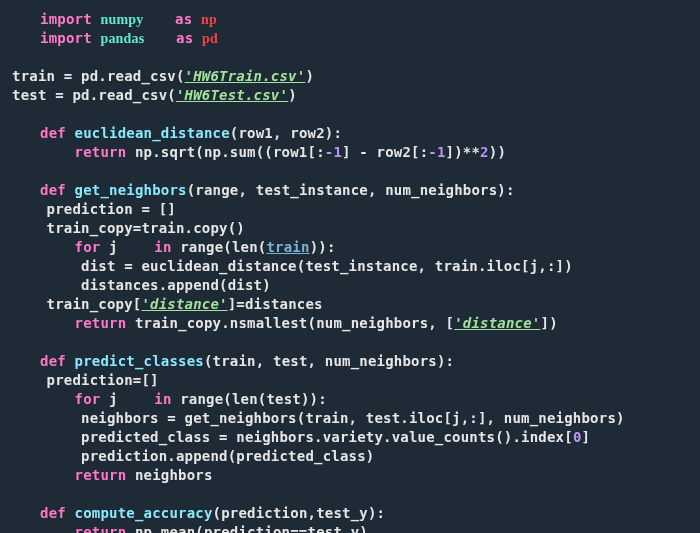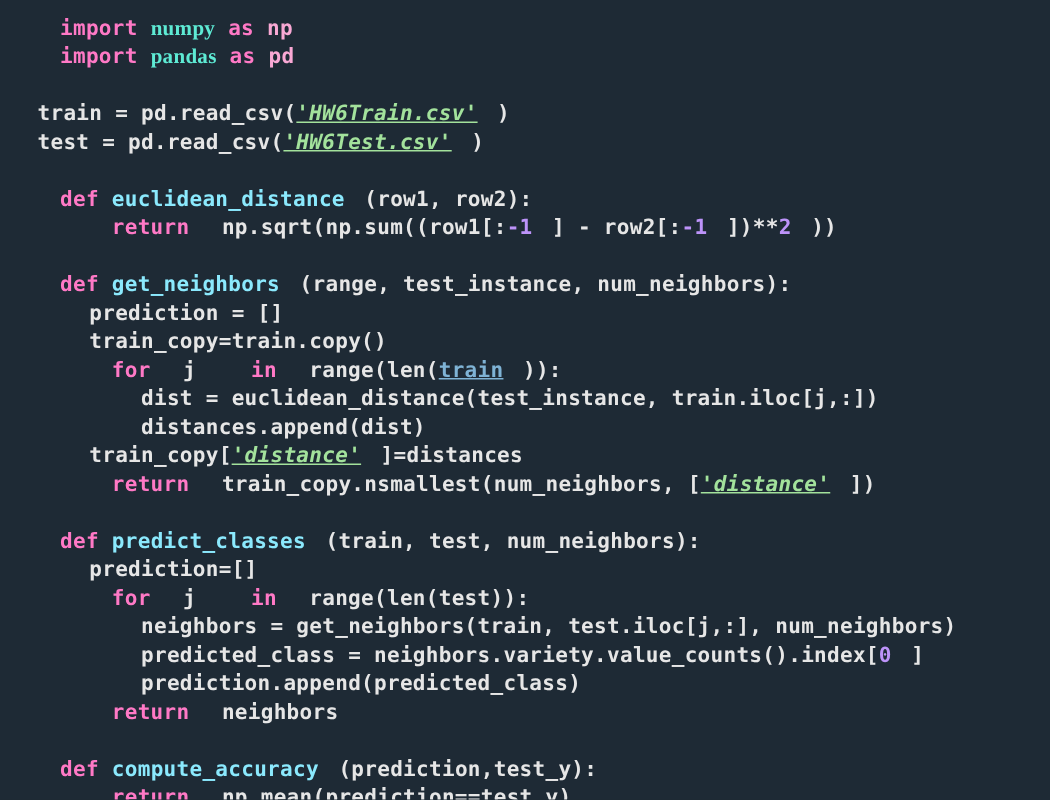--- a/index.html
+++ b/index.html
@@ -16,26 +16,26 @@
     font-family: Menlo, Consolas, "DejaVu Sans Mono", monospace;
     font-size: 14px;
     line-height: 19px;
     color: #e6e6e6;
     white-space: pre;
     letter-spacing: 0.2px;
     font-weight: 600;
   }
   .tok-kw      { color: #ff79c6; margin-left: 28px; }  
   .tok-mod     { color: #5eead4; font-family: Liberation Serif, serif; }
-  .tok-as      { color: #ff79c6; }
-  .tok-alias   { color: #f9a8d4; }
+  .tok-as      { color: #ff79c6; margin-left: 23px; }
+  .tok-alias   { color: #ef4444; font-family: Liberation Serif, serif; }
   .tok-fn      { color: #8be9fd; }  
   .tok-str     { color: #a3e29c; font-style: italic; text-decoration: underline; }
   .tok-num     { color: #bd93f9; }
-  .tok-txt     { color: #e6e6e6; margin-left: 13px; }
+  .tok-txt     { color: #e6e6e6; }
   .tok-under   { color: #7fb3d5; text-decoration: underline; }
 </style>
 </head>
 <body>
 
 <pre class="code"><span><span class="tok-kw">import</span> <span class="tok-mod">numpy</span> <span class="tok-as">as</span> <span class="tok-alias">np</span></span>
 <span><span class="tok-kw">import</span> <span class="tok-mod">pandas</span> <span class="tok-as">as</span> <span class="tok-alias">pd</span></span>
 <span><span class="tok-txt"></span></span>
 <span><span class="tok-txt">train = pd.read_csv(</span><span class="tok-str">'HW6Train.csv'</span><span class="tok-txt">)</span></span>
 <span><span class="tok-txt">test = pd.read_csv(</span><span class="tok-str">'HW6Test.csv'</span><span class="tok-txt">)</span></span>

